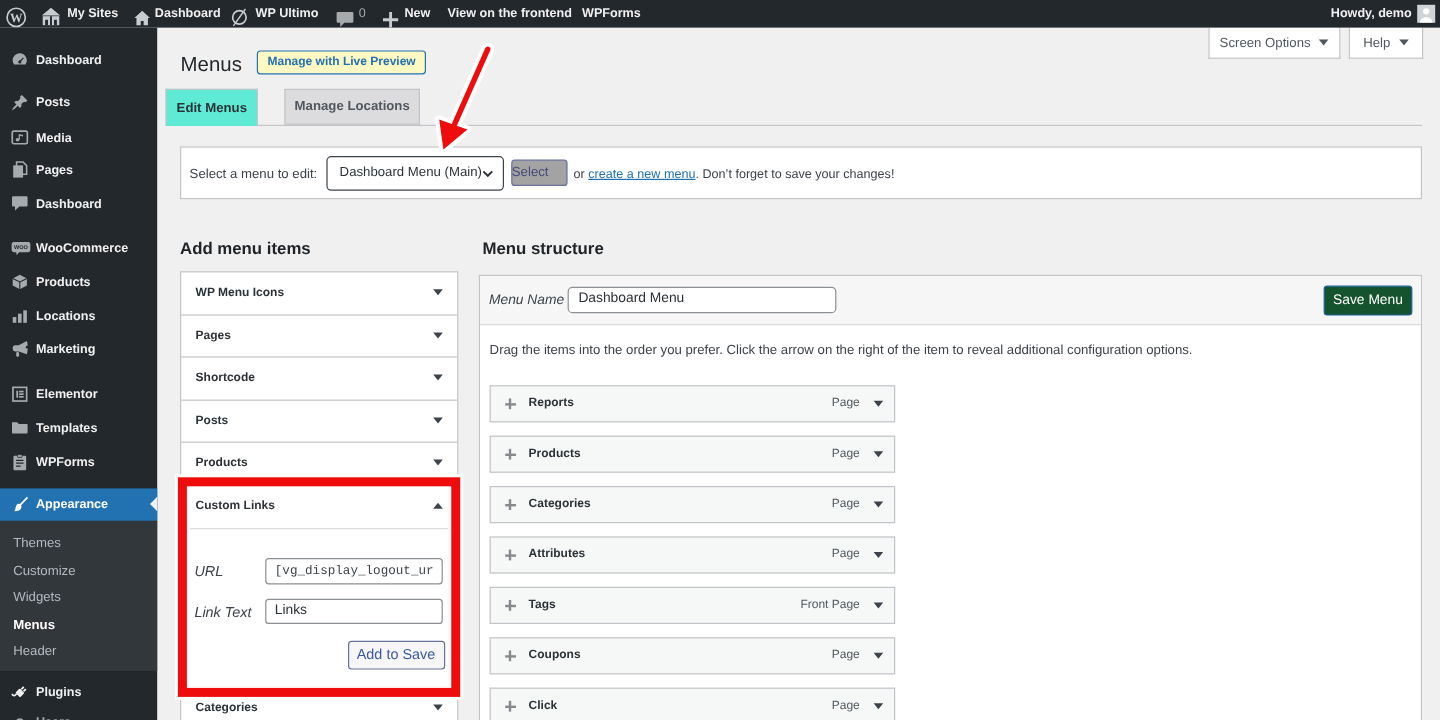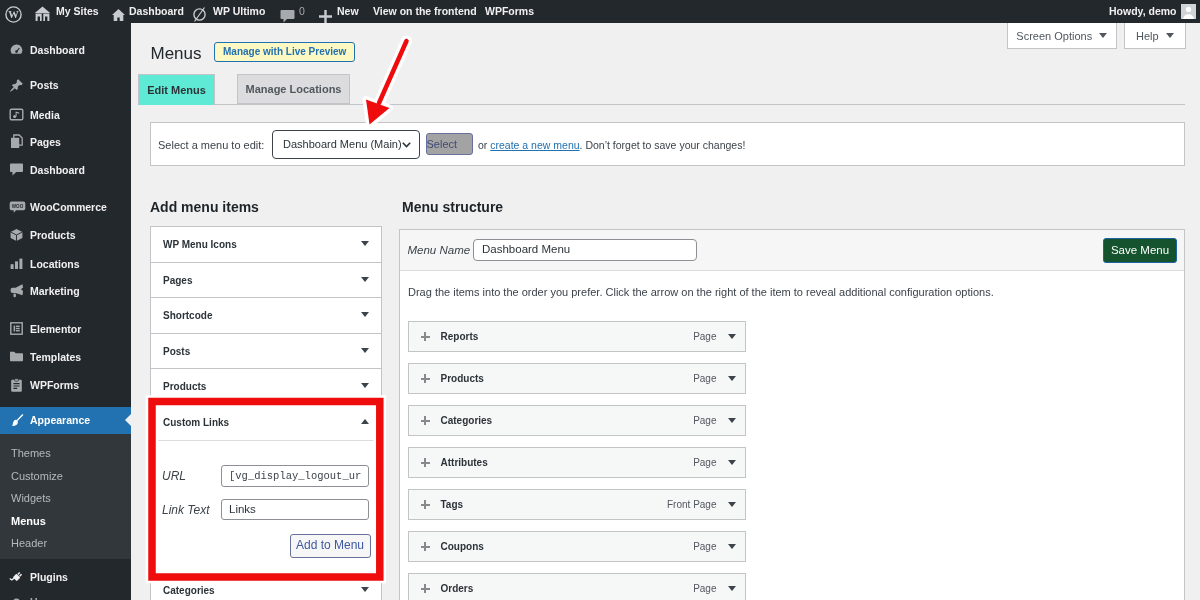--- a/index.html
+++ b/index.html
@@ -273,21 +273,21 @@
 <div class="tri" style="left:361px;top:276.5px"></div>
 <div class="tri" style="left:361px;top:312px"></div>
 <div class="tri" style="left:361px;top:347.5px"></div>
 <div class="tri" style="left:361px;top:383px"></div>
 <div class="tri" style="left:361px;top:418.5px;transform:rotate(180deg)"></div>
 <div class="tri" style="left:361px;top:586.5px"></div>
 <div class="ital" style="left:162px;top:475.5px">URL</div>
 <div class="input" style="left:221px;top:464.5px;width:148px;height:22px;font-family:'Liberation Mono',monospace;font-size:10.5px;line-height:20px;padding-left:7px;color:#3c434a">[vg_display_logout_ur</div>
 <div class="ital" style="left:162px;top:509.5px">Link Text</div>
 <div class="input" style="left:221px;top:499px;width:148px;height:21px;font-size:11.5px;line-height:19px;padding-left:7px">Links</div>
-<div id="addtomenu">Add to Menu</div>
+<div id="addtomenu">Add to Save</div>
 
 <div class="h2" style="left:402px;top:199px">Menu structure</div>
 <div id="structpanel"></div>
 <div id="namebar"></div>
 <div class="ital" style="left:407.5px;top:250px;font-size:11.5px">Menu Name</div>
 <div id="menuname">Dashboard Menu</div>
 <div id="savebtn">Save Menu</div>
 <div id="dragtext" class="vc">Drag the items into the order you prefer. Click the arrow on the right of the item to reveal additional configuration options.</div>
 <div class="sitem" style="top:321px">
     <span class="plus">
@@ -341,21 +341,21 @@
     </span>
     <span class="nm">Coupons</span>
     <span class="pg">Page</span>
     <div class="tri"></div>
   </div>
 <div class="sitem" style="top:573px">
     <span class="plus">
       <i></i>
       <b></b>
     </span>
-    <span class="nm">Orders</span>
+    <span class="nm">Click</span>
     <span class="pg">Page</span>
     <div class="tri"></div>
   </div>
 
 <svg style="position:absolute;left:0;top:0;z-index:60;pointer-events:none" width="1200" height="600" viewBox="0 0 1200 600">
   <rect x="152" y="401.5" width="227.8" height="175.5" fill="none" stroke="#fff" stroke-width="12.5"></rect>
   <rect x="152" y="401.5" width="227.8" height="175.5" fill="none" stroke="#ee0c0c" stroke-width="7.5"></rect>
   <path d="M406.5 41 L379 103" fill="none" stroke="#fff" stroke-width="11" stroke-linecap="round"></path>
   <polygon points="369.5,124.5 366,99.5 389.5,108" fill="#fff" stroke="#fff" stroke-width="7" stroke-linejoin="round"></polygon>
   <path d="M406.5 41 L379 103" fill="none" stroke="#ee0c0c" stroke-width="4.5" stroke-linecap="round"></path>

